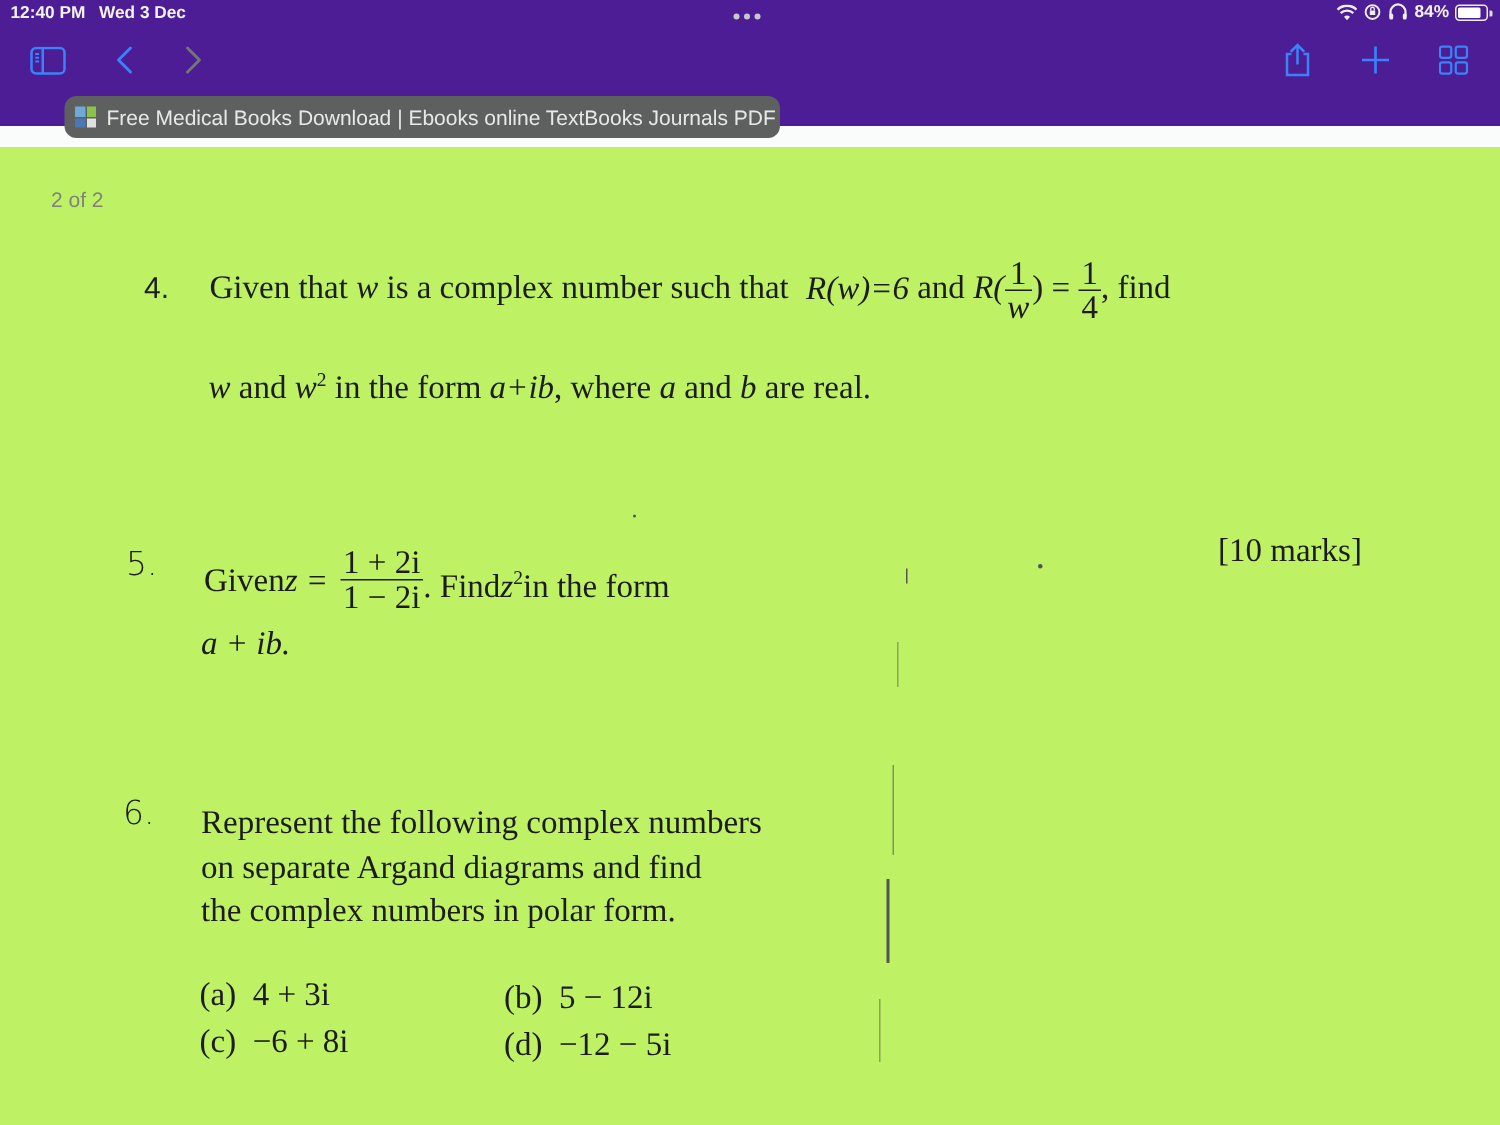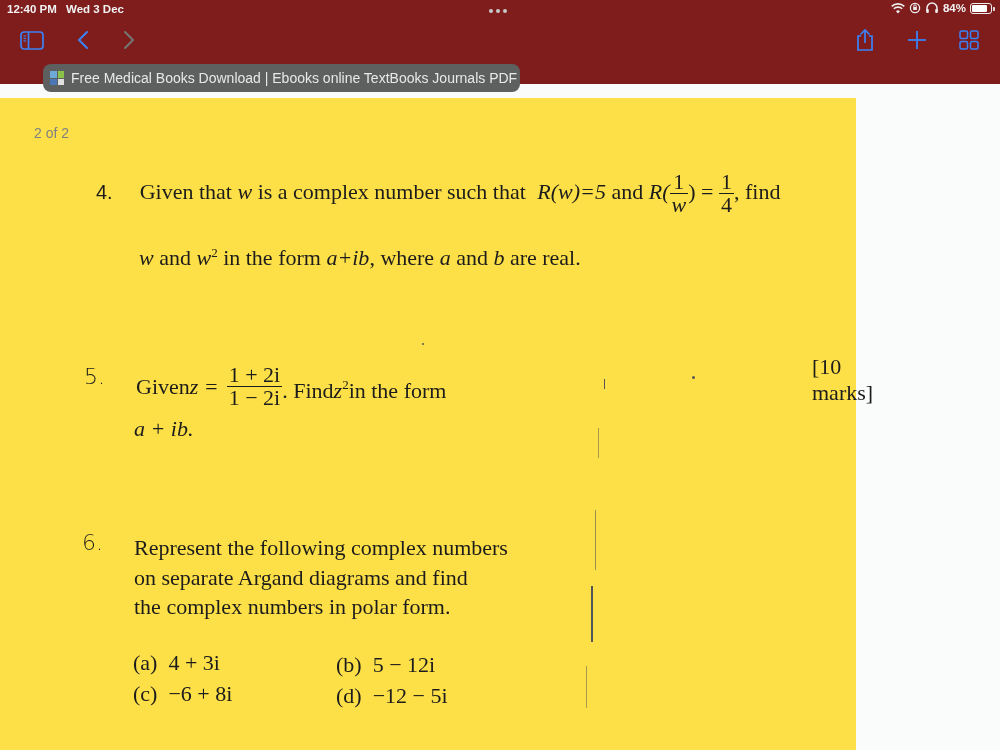--- a/index.html
+++ b/index.html
@@ -1,20 +1,20 @@
 <!DOCTYPE html>
 <html><head>
 <meta charset="utf-8">
 <style>
   * { box-sizing: border-box; margin: 0; padding: 0; }
   html, body { width: 1000px; height: 750px; overflow: hidden; background: #f9fcfb; }
   body { font-family: "Liberation Sans", sans-serif; position: relative; }
 
   
-  .chrome { position: absolute; left: 0; top: 0; width: 1000px; height: 84px; background: #7f1d1d; }
+  .chrome { position: absolute; left: 0; top: 0; width: 1000px; height: 84px; background: #4c1d95; }
   .status-bar { position: absolute; left: 0; top: 0; width: 1000px; height: 20px; color: #f2f2f2; font-size: 11.5px; font-weight: bold; }
   .status-time { position: absolute; left: 7px; top: 3px; }
   .status-date { position: absolute; left: 66px; top: 3px; }
   .status-dots { position: absolute; left: 489px; top: 9px; display: flex; gap: 3px; }
   .status-dots span { width: 4px; height: 4px; border-radius: 50%; background: #c9c9c9; display: block; }
   .status-right { position: absolute; right: 8px; top: 2px; display: flex; align-items: center; gap: 4px; font-size: 11.5px; }
   .battery { width: 22px; height: 11px; border: 1.3px solid #eee; border-radius: 3px; padding: 1px; position: relative; }
   .battery .fill { width: 84%; height: 100%; background: #fff; border-radius: 1px; }
   .battery::after { content: ""; position: absolute; right: -4px; top: 3px; width: 2px; height: 4px; background: #ddd; border-radius: 0 1px 1px 0; }
 
@@ -38,21 +38,21 @@
   .tab-1 { left: 19px; width: 477px; background: #5e605f; }
   .tab-2 { left: 504px; width: 477px; background: #7b7d7c; }
   .tab-favicon { width: 14px; height: 14px; margin: 0 7px 0 7px; flex-shrink: 0; display: grid; grid-template-columns: 1fr 1fr; gap: 1px; }
   .tab-favicon i { display: block; }
   .tab-close { width: 12px; height: 12px; margin: 0 9px 0 9px; background: #c9c9c9; border-radius: 2px; flex-shrink: 0; position: relative; }
   .tab-close::before, .tab-close::after { content: ""; position: absolute; left: 5px; top: 2px; width: 1.5px; height: 8px; background: #7b7d7c; }
   .tab-close::before { transform: rotate(45deg); }
   .tab-close::after { transform: rotate(-45deg); }
 
   
-  .viewer { position: absolute; left: 0; top: 98px; width: 856px; height: 652px; background: #fde047; }
+  .viewer { position: absolute; left: 0; top: 98px; width: 1000px; height: 652px; background: #bef264; }
   .page-indicator { position: absolute; left: 34px; top: 27px; font-size: 14px; color: #7f8080; }
 
   .doc { font-family: "Liberation Serif", serif; color: #1c1c1c; position: absolute; }
   .doc i { font-style: italic; }
   .qnum { font-family: "Liberation Sans", sans-serif; }
 
   .frac { display: inline-block; vertical-align: middle; text-align: center; line-height: 1; }
   .frac .num { display: block; padding: 0 2px; border-bottom: 1.2px solid #1c1c1c; }
   .frac .den { display: block; padding: 0 2px; }
 
@@ -151,21 +151,21 @@
   </div>
 </div>
 
 <div class="viewer">
   <span class="page-indicator">2 of 2</span>
 
   <div class="doc" style="left:96px; top:73px; font-size:22px;">
     <span class="qnum" style="font-size:20px;">4.</span>
     <span style="display:inline-block; width:16px;"></span>
     <span>Given that </span><i>w</i><span> is a complex number such that </span>
-    <i style="margin-left:6px;">R(w)=5</i><span> and </span>
+    <i style="margin-left:6px;">R(w)=6</i><span> and </span>
     <i>R(</i><span class="frac"><span class="num">1</span><i class="den">w</i></span><span>)</span><span> = </span><span class="frac"><span class="num">1</span><span class="den">4</span></span><span>, find</span>
   </div>
 
   <div class="doc" style="left:139px; top:147px; font-size:22px;">
     <i>w</i><span> and </span><i>w</i><sup style="font-size:13px;">2</sup><span> in the form </span><i>a+ib</i><span>, where </span><i>a</i><span> and </span><i>b</i><span> are real.</span>
   </div>
 
   <div class="doc" style="left:812px; top:208px; font-size:22px;margin-top:48px;">[10 marks]</div>
 
   <div class="doc" style="left:84px; top:266px; font-size:22px; font-family:'DejaVu Sans', sans-serif; font-weight:300;">5.</div>

